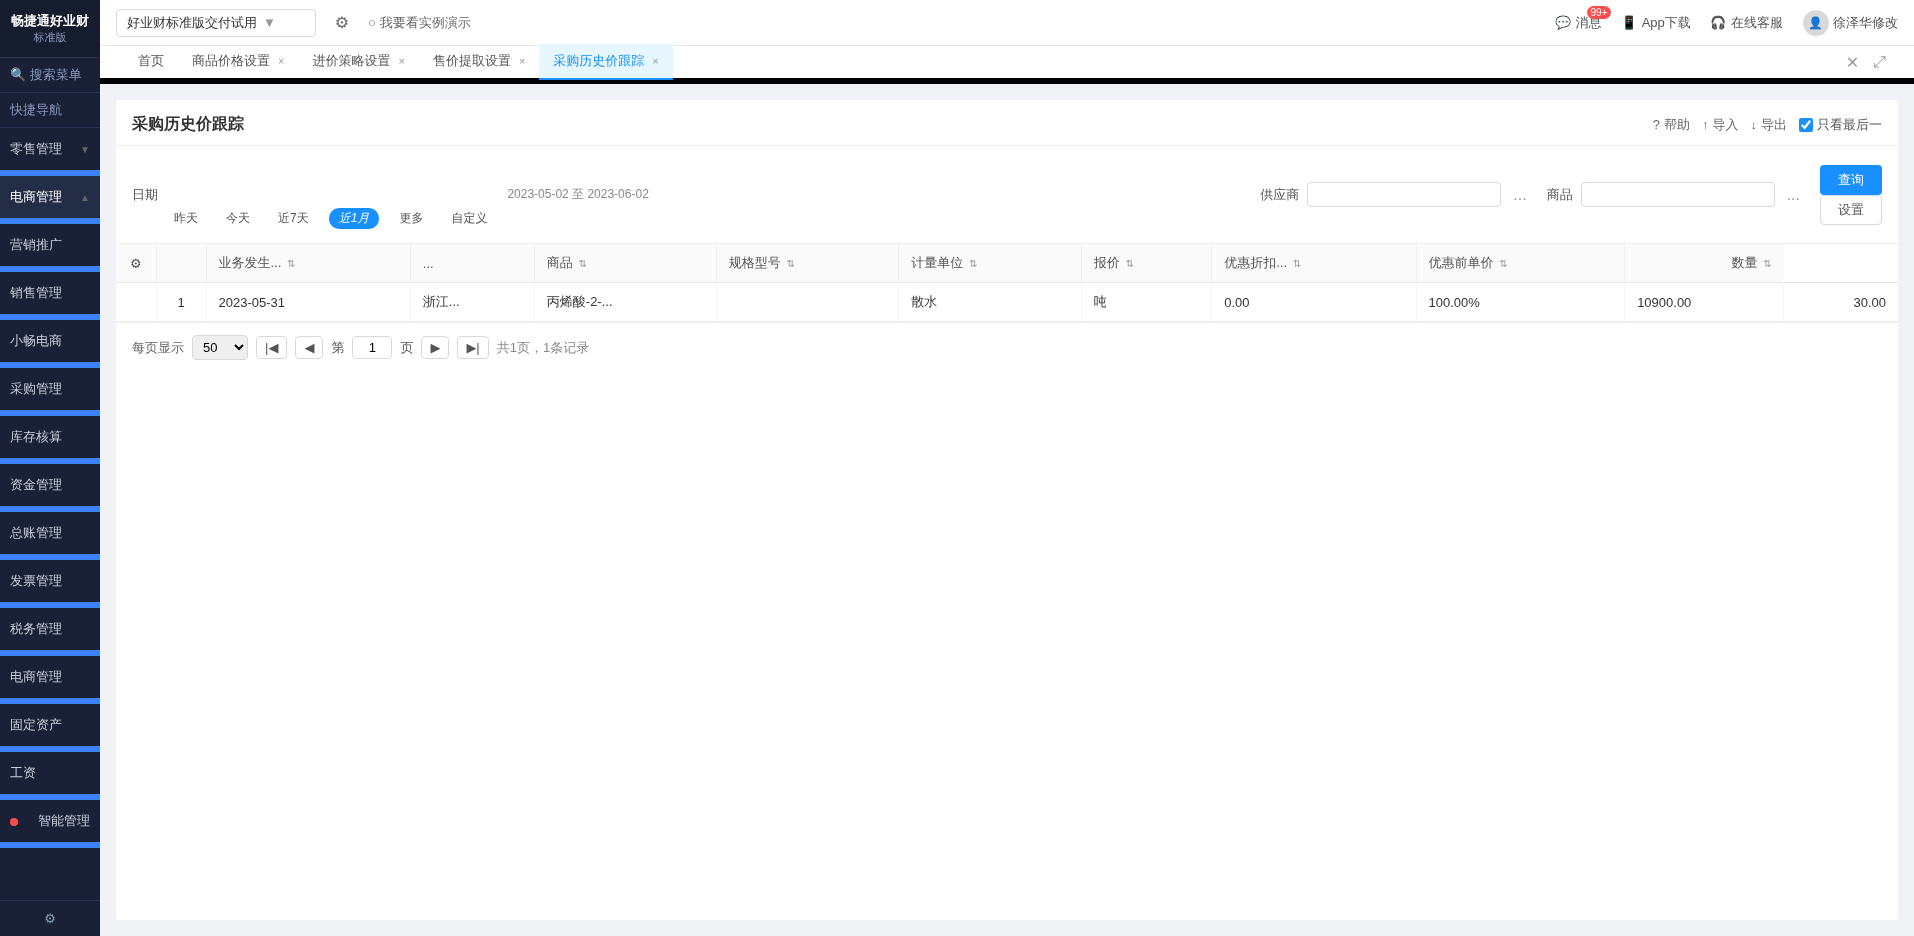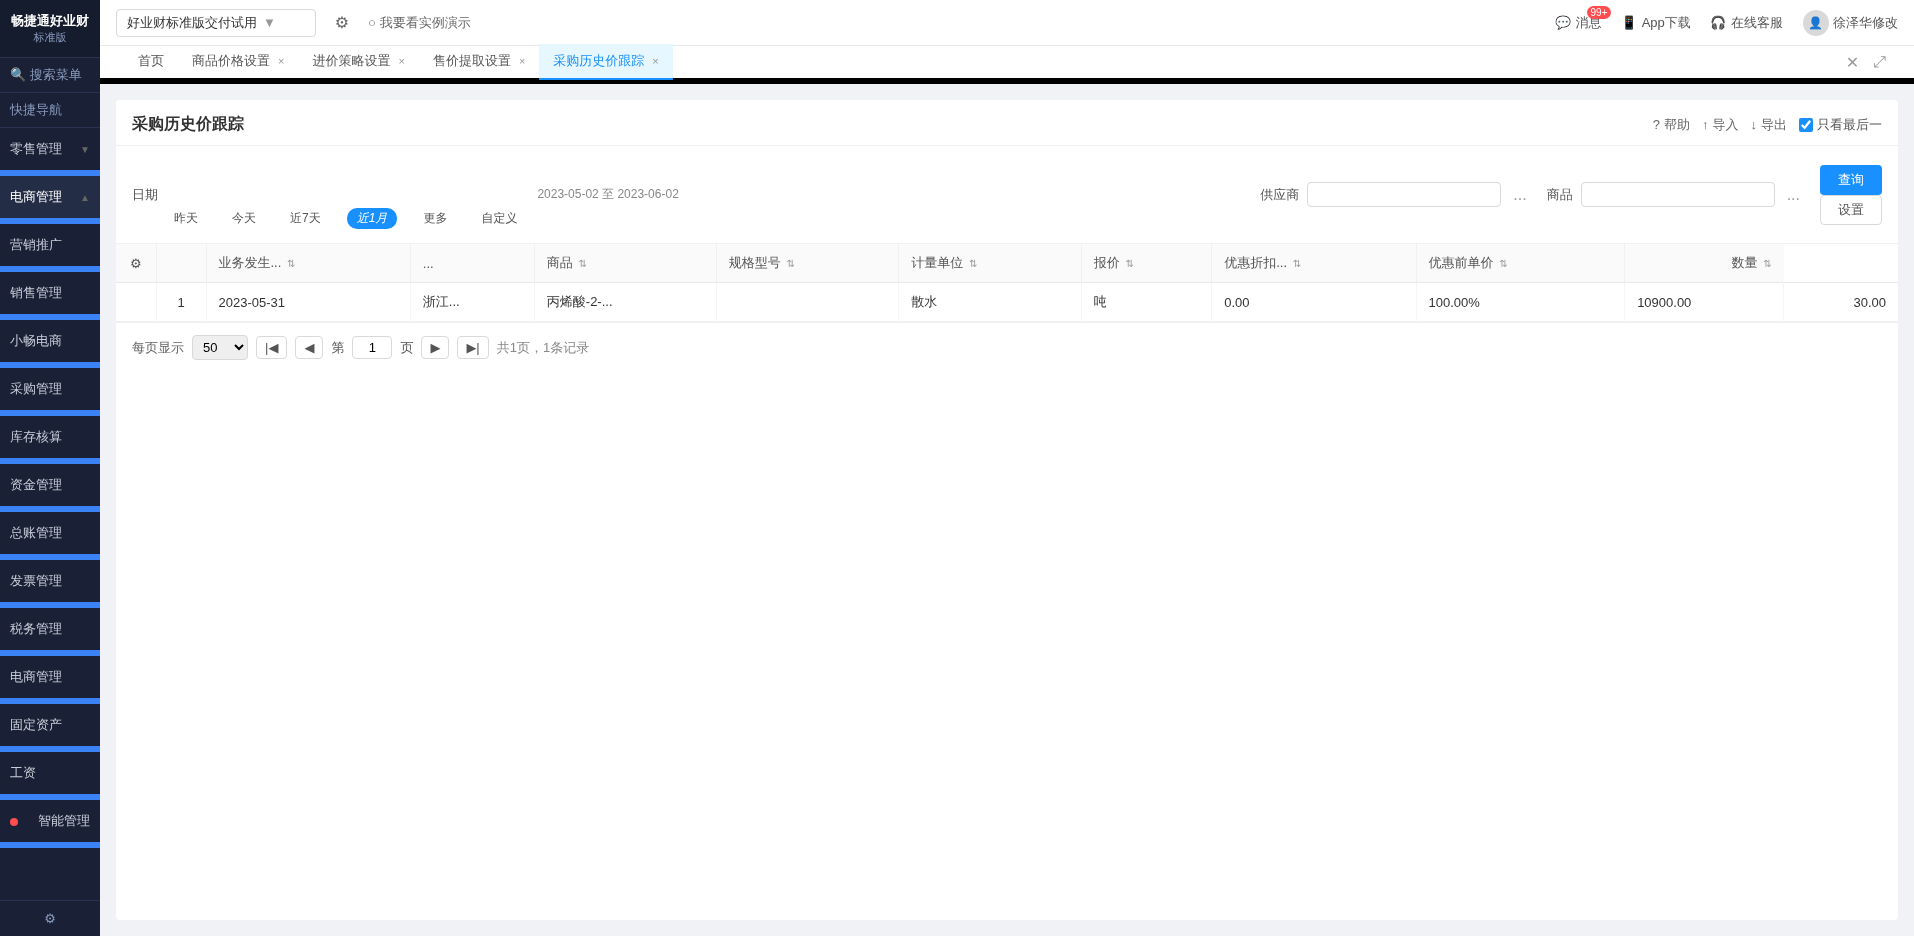--- a/index.html
+++ b/index.html
@@ -272,21 +272,21 @@
       flex: 1;
     }
     .filter-label {
       font-size: 13px;
       color: #555;
       white-space: nowrap;
     }
     .date-btns {
       display: flex;
       align-items: center;
-      gap: 18px;
+      gap: 12px;
       margin-top: 48px;
     }
     .date-btn {
       padding: 2px 8px;
       font-size: 12px;
       cursor: pointer;
       border-radius: 3px;
       color: #555;
       border: none;
       background: transparent;

